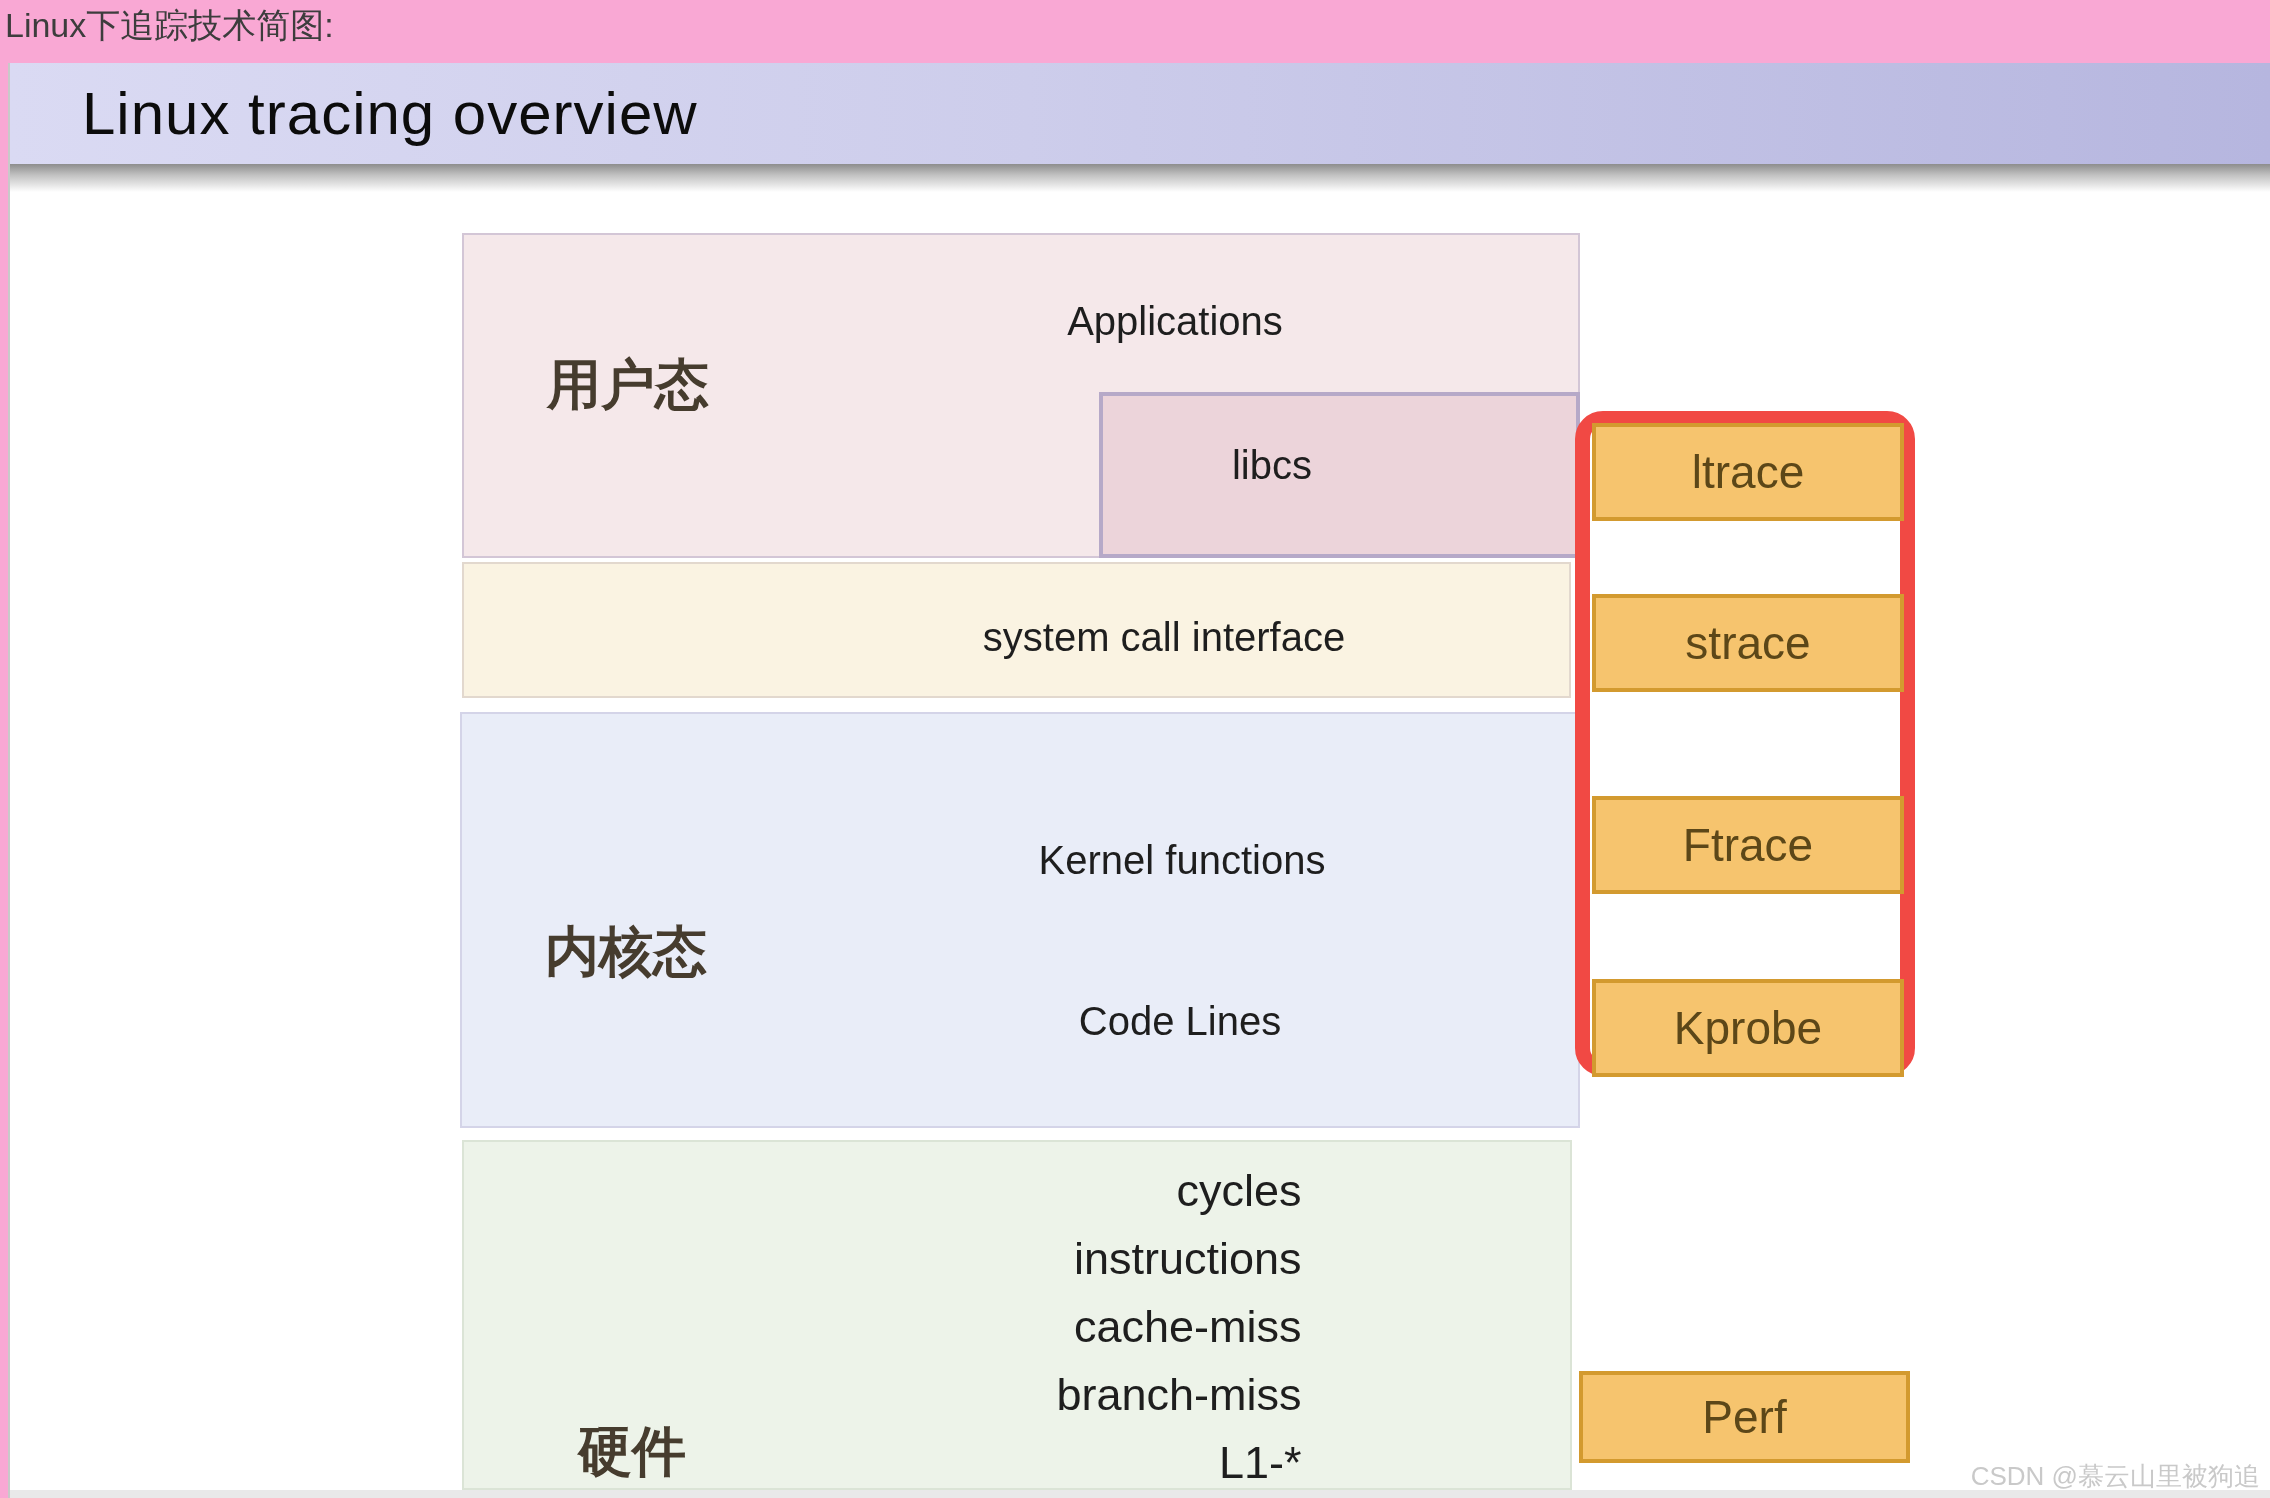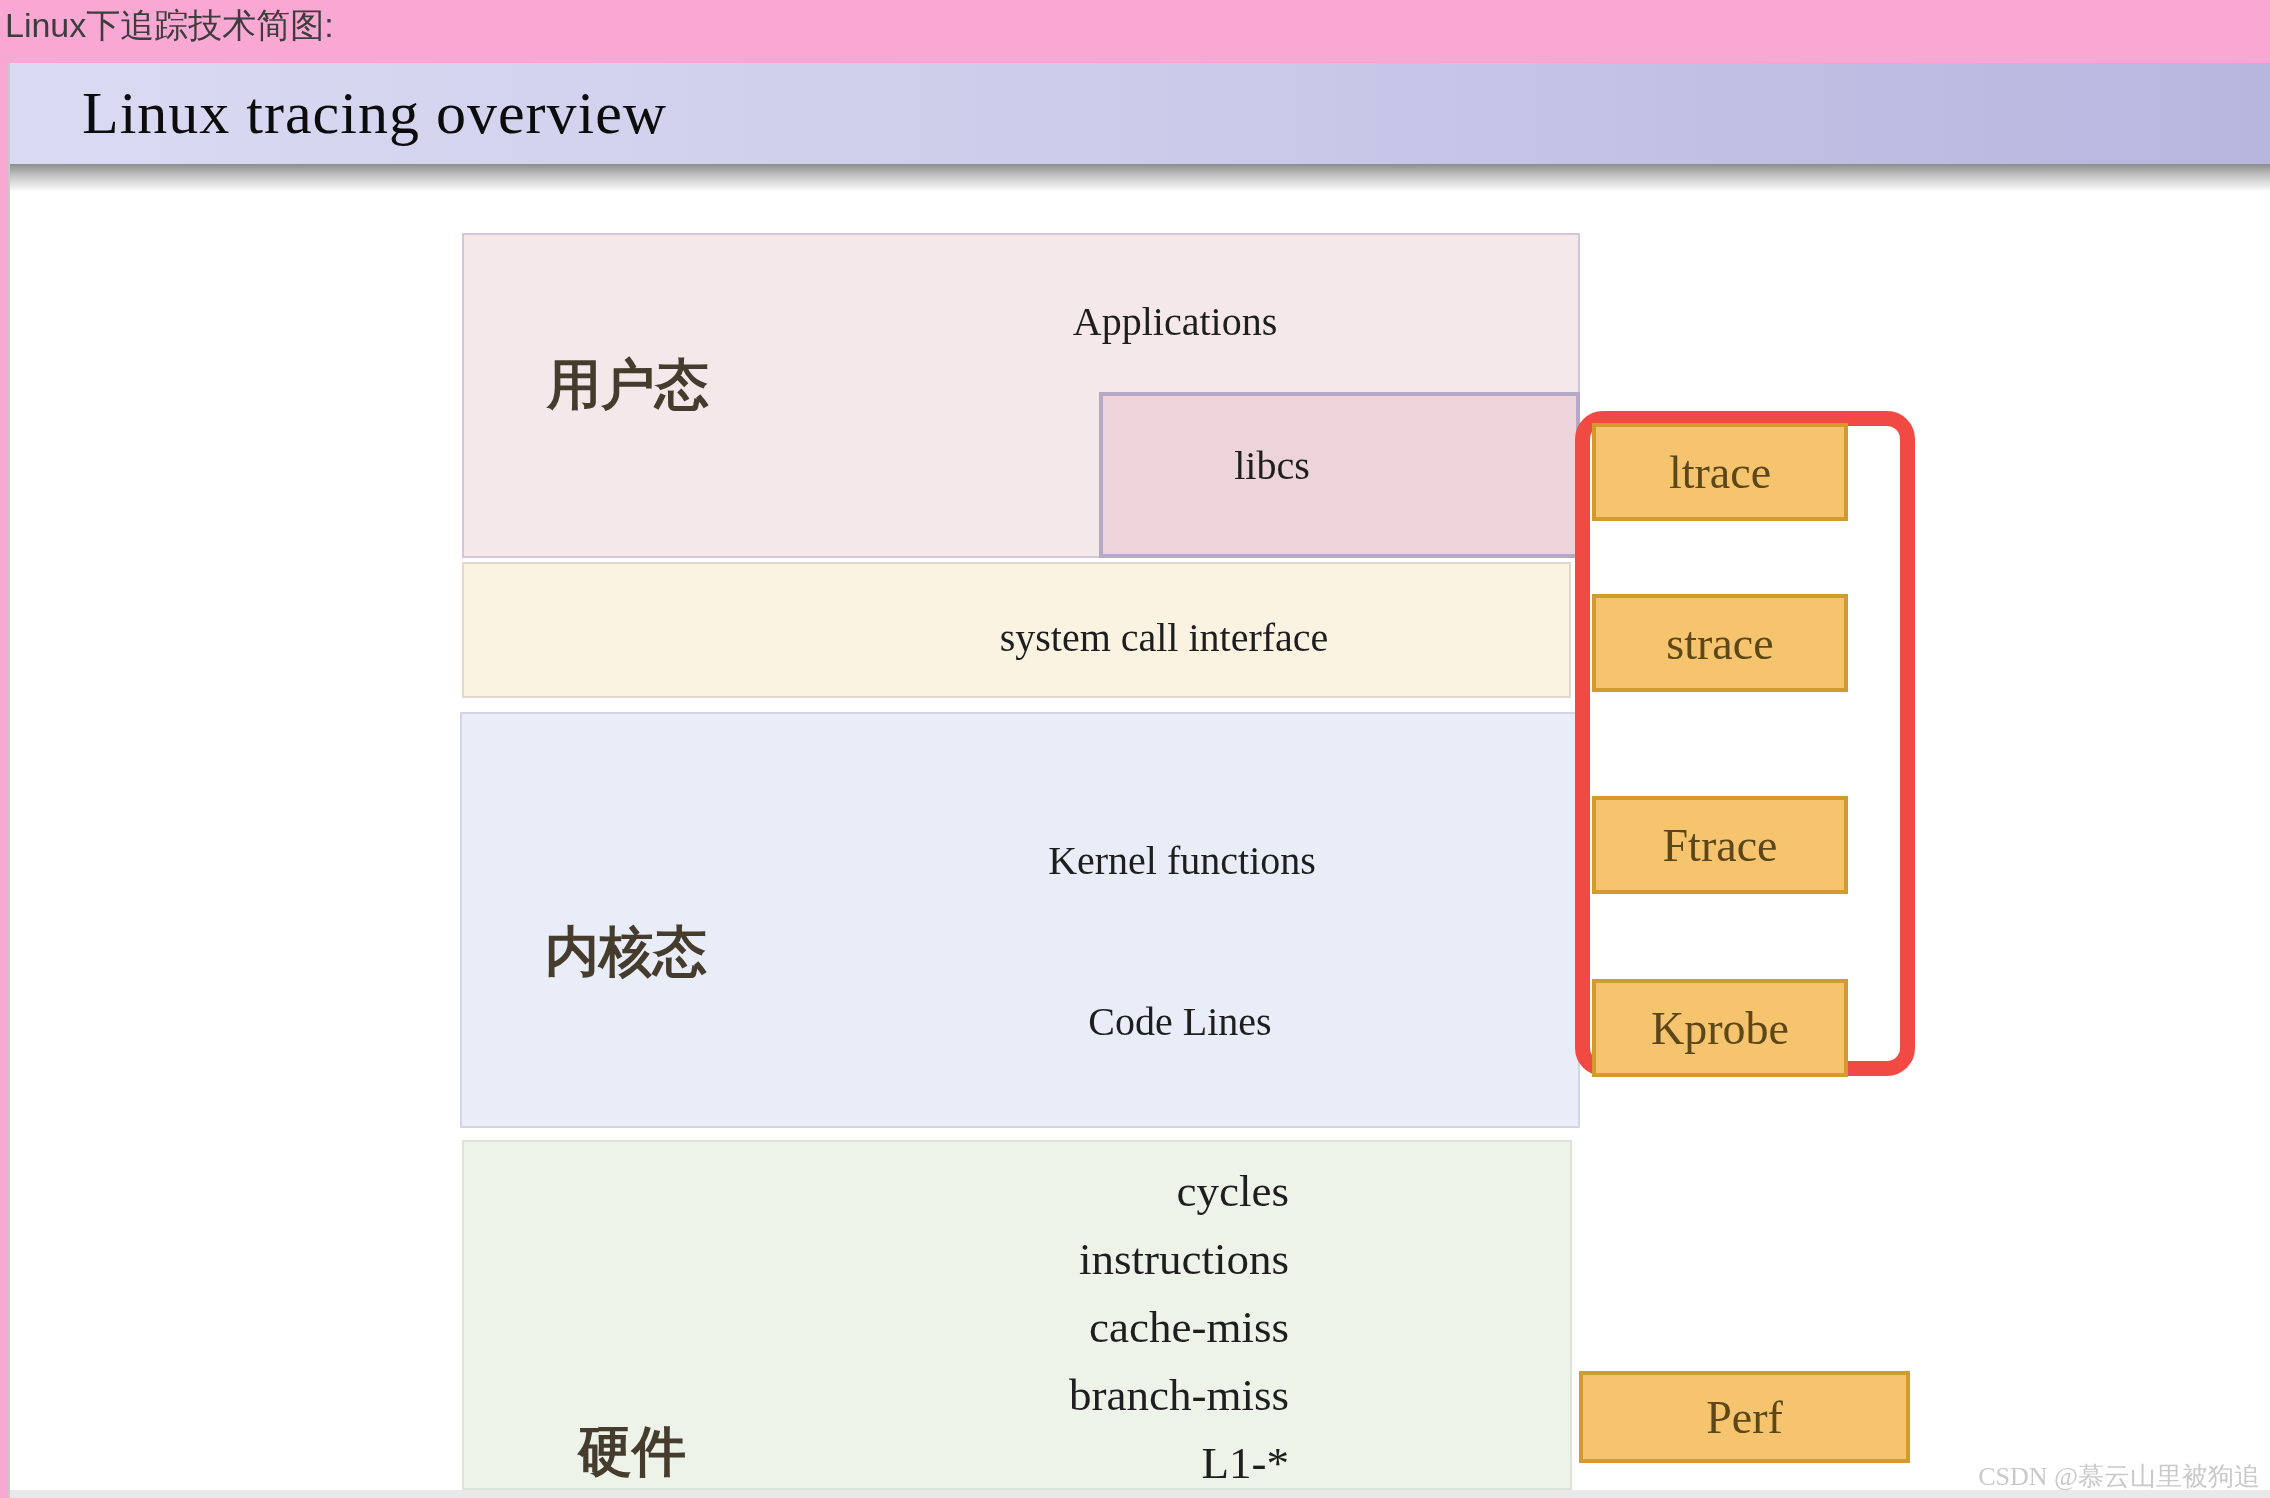--- a/index.html
+++ b/index.html
@@ -12,21 +12,20 @@
   }
   .page-title {
     position: absolute; left: 5px; top: 3px;
     font-size: 34px; line-height: 44px; color: #3d3d3d;
   }
   .slide {
     position: absolute; left: 8px; top: 63px;
     width: 2260px; height: 1435px;
     background: #ffffff;
     border-left: 2px solid #c9c9c9;
-    font-family: Liberation Serif, serif;
   }
   .slide-header {
     position: absolute; left: 0; top: 0;
     width: 100%; height: 101px;
     background: linear-gradient(to right, #dadaf3 0%, #cdcdeb 45%, #b6b6df 100%);
     display: flex; align-items: center;
   }
   .slide-header-text {
     padding-left: 72px; font-size: 60px; color: #0c0c0c; letter-spacing: 1px;
   }
@@ -74,21 +73,21 @@
     font-size: 45px; line-height: 68px; color: #1e1e1e;
     text-align: right; white-space: nowrap;
   }
   .highlight-rect {
     position: absolute; left: 1565px; top: 348px;
     width: 340px; height: 665px;
     border: 15px solid #f14944; border-radius: 28px;
     box-sizing: border-box; background: transparent;
   }
   .tool-box {
-    position: absolute; left: 1582px; width: 256px; height: 98px;
+    position: absolute; left: 1582px; width: 312px; height: 98px;
     background: #f6c46e; border: 4px solid #d39a2f;
     box-sizing: border-box;
     display: flex; align-items: center; justify-content: center;
     font-size: 46px; color: #5c4718;
   }
   .tool-ltrace { top: 360px; }
   .tool-strace { top: 531px; }
   .tool-ftrace { top: 733px; }
   .tool-kprobe { top: 908px; margin-top: 8px; }
   .tool-perf   { left: 1569px; top: 1308px; width: 331px; height: 92px; }

